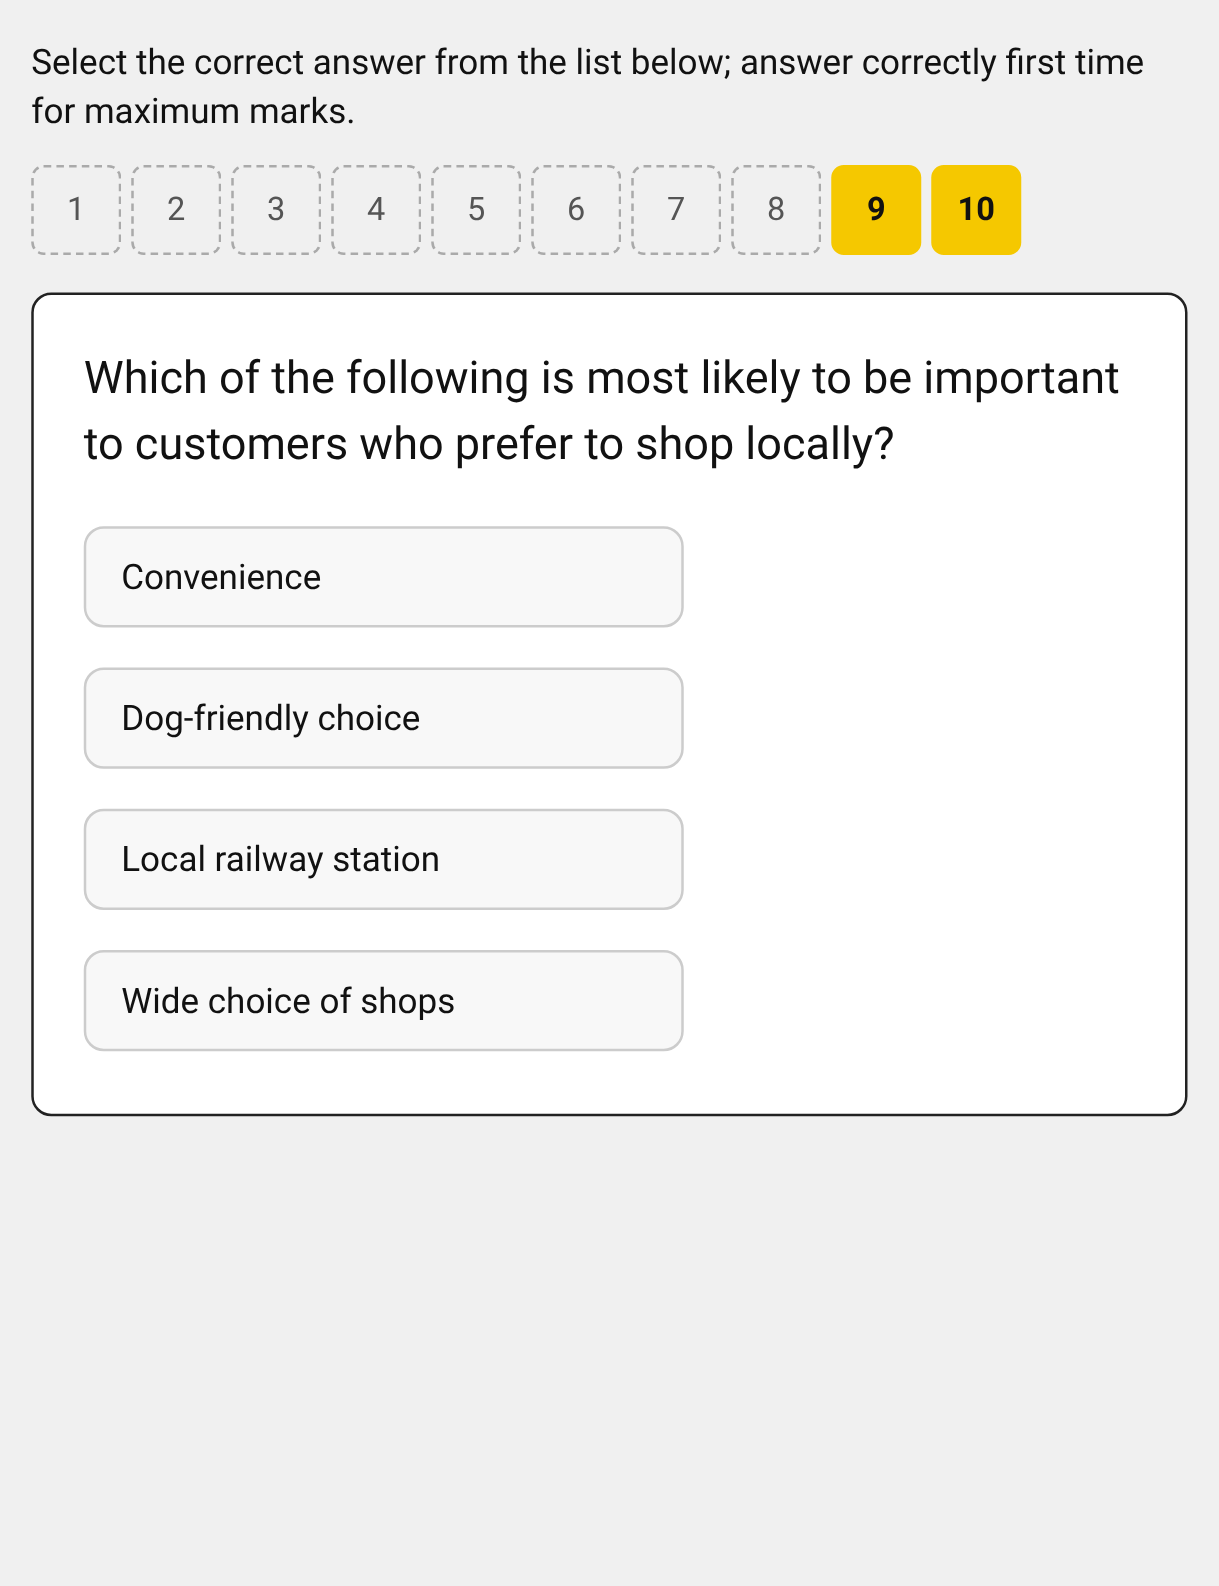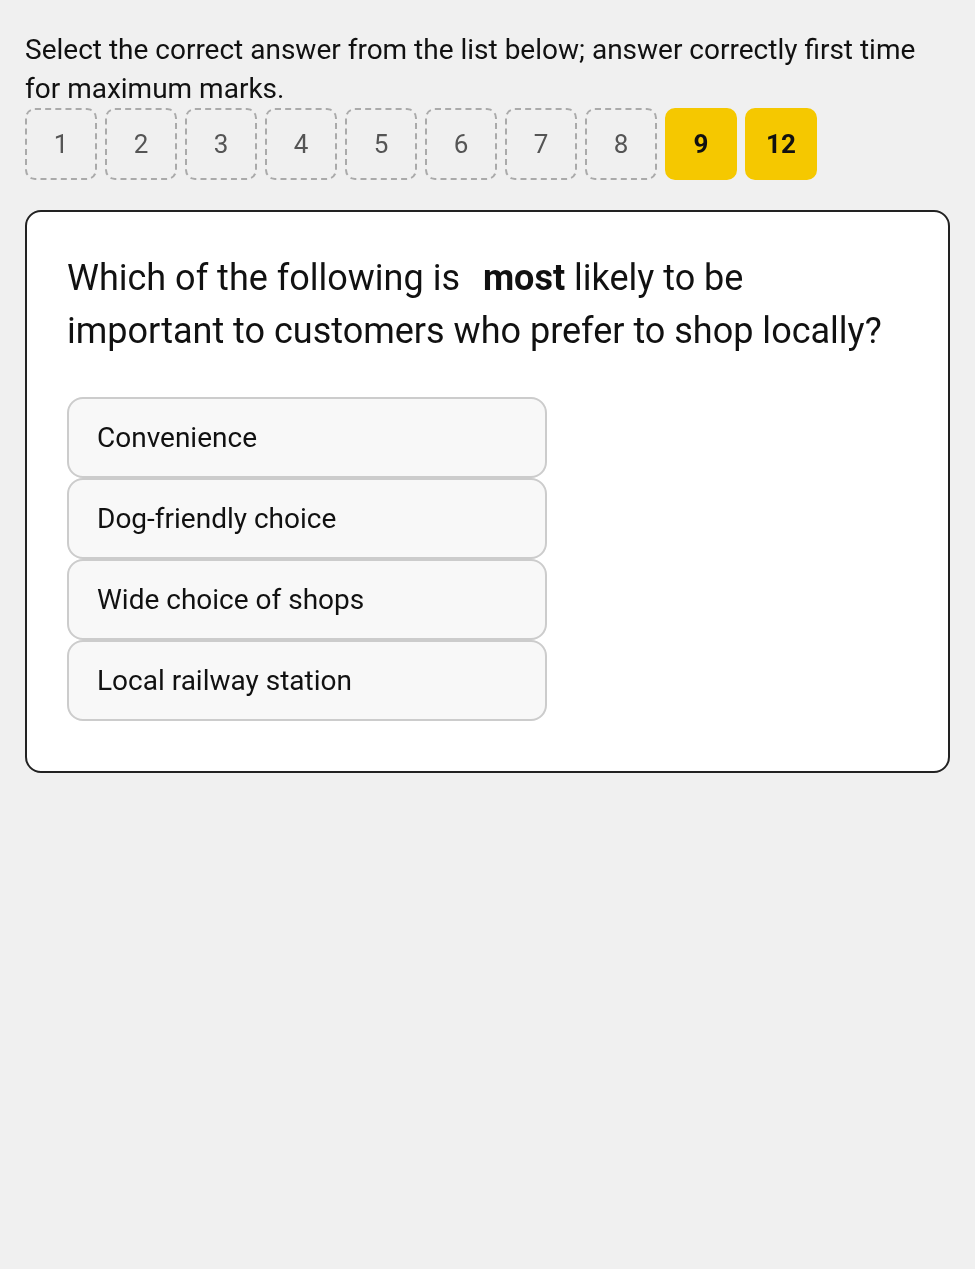--- a/index.html
+++ b/index.html
@@ -13,20 +13,21 @@
       background-color: #f0f0f0;
       width: 975px;
       min-height: 1269px;
       padding: 30px 25px;
     }
 
     .instruction-text {
       font-size: 28px;
       line-height: 1.4;
       color: #111;
+      margin-bottom: 24px;
     }
 
     .question-numbers {
       display: flex;
       flex-wrap: wrap;
       gap: 8px;
       margin-bottom: 30px;
     }
 
     .num-btn {
@@ -59,28 +60,27 @@
     }
 
     .question-text {
       font-size: 36px;
       line-height: 1.45;
       color: #111;
       margin-bottom: 40px;
     }
 
     .question-text strong {
-      font-weight: 700;
-      margin-left: 14px;
+      font-weight: 400;
     }
 
     .answer-options {
       display: flex;
       flex-direction: column;
-      gap: 0;
+      gap: 32px;
     }
 
     .answer-btn {
       display: flex;
       align-items: center;
       padding: 22px 28px;
       background: #f8f8f8;
       border: 2px solid #ccc;
       border-radius: 16px;
       font-size: 28px;
@@ -100,27 +100,27 @@
 <div class="question-numbers">
   <div class="num-btn">1</div>
   <div class="num-btn">2</div>
   <div class="num-btn">3</div>
   <div class="num-btn">4</div>
   <div class="num-btn">5</div>
   <div class="num-btn">6</div>
   <div class="num-btn">7</div>
   <div class="num-btn">8</div>
   <div class="num-btn active">9</div>
-  <div class="num-btn active">12</div>
+  <div class="num-btn active">10</div>
 </div>
 
 <div class="question-card">
   <div class="question-text">
     Which of the following is <strong>most</strong> likely to be important to customers who prefer to shop locally?
   </div>
 
   <div class="answer-options">
     <button class="answer-btn">Convenience</button>
     <button class="answer-btn">Dog-friendly choice</button>
+    <button class="answer-btn">Local railway station</button>
     <button class="answer-btn">Wide choice of shops</button>
-    <button class="answer-btn">Local railway station</button>
   </div>
 </div>
 
 </body></html>

